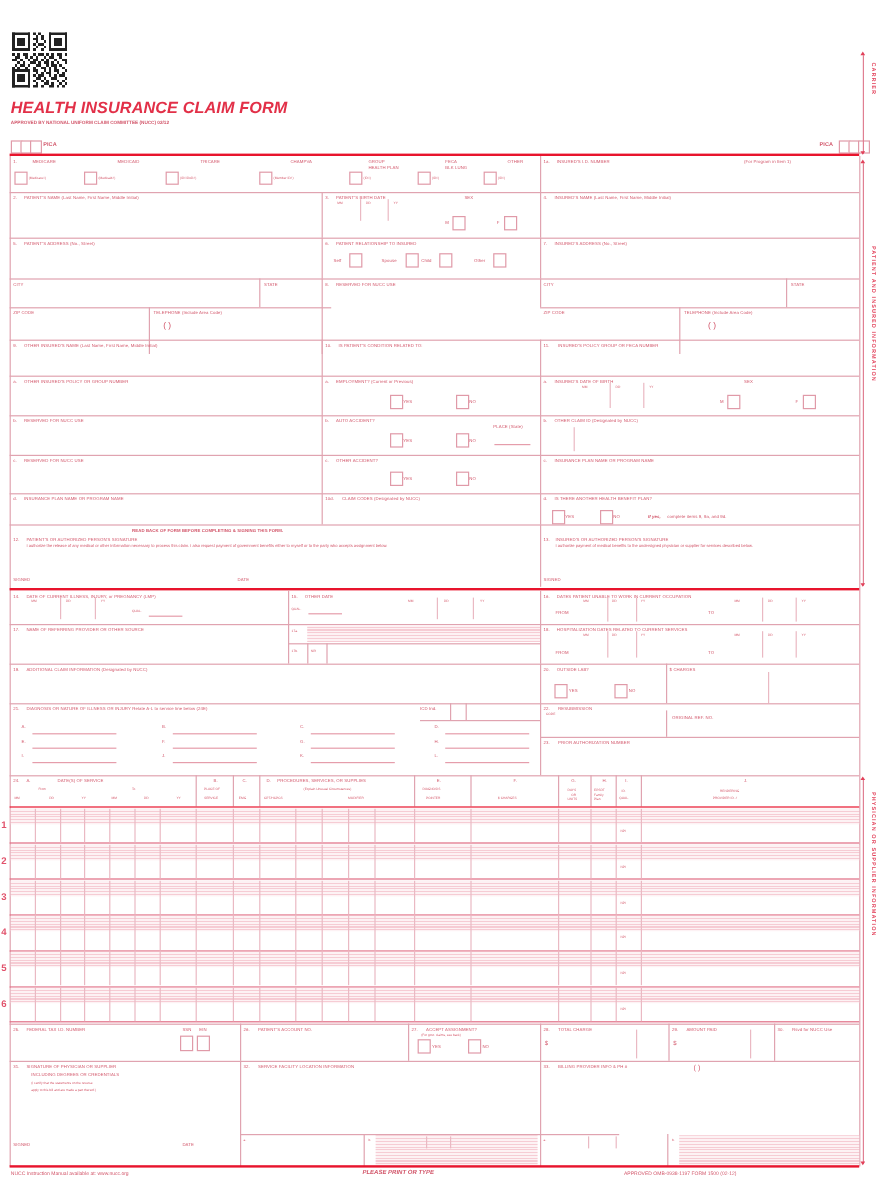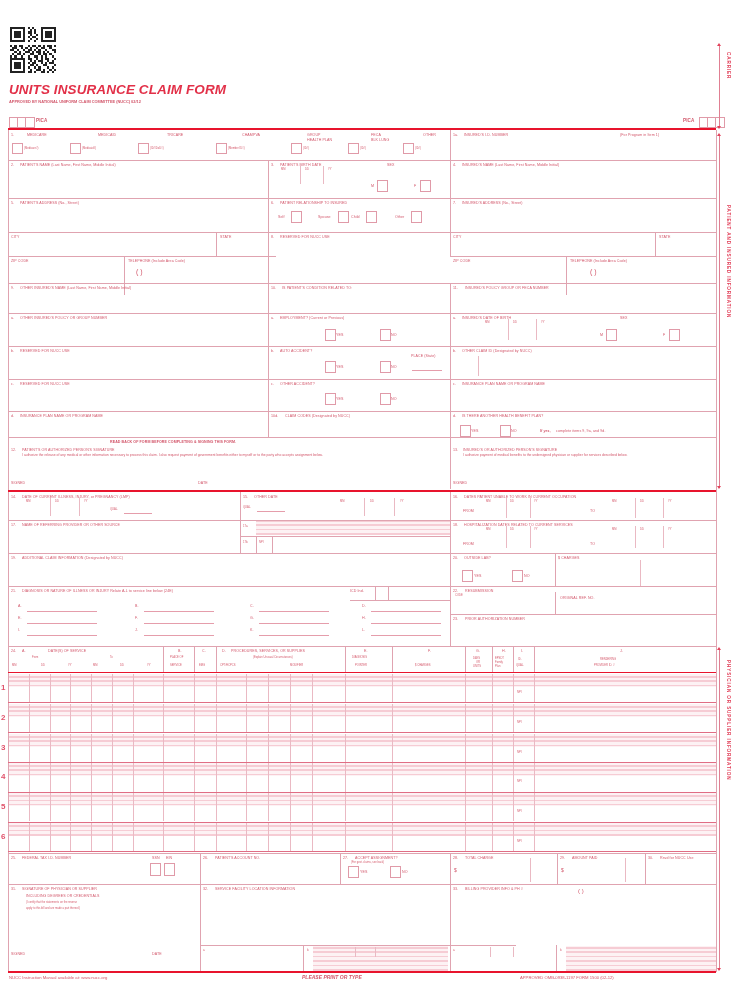--- a/index.html
+++ b/index.html
@@ -153,21 +153,21 @@
         <rect x="18" y="19" width="1" height="1"></rect>
       <rect x="20" y="19" width="1" height="1"></rect>
       <rect x="8" y="20" width="2" height="1"></rect>
         <rect x="11" y="20" width="1" height="1"></rect>
       <rect x="14" y="20" width="2" height="1"></rect>
         <rect x="17" y="20" width="1" height="1"></rect>
       <rect x="19" y="20" width="1" height="1"></rect>
     </g>
   </svg>
 
-  <div id="title">UNITS INSURANCE CLAIM FORM</div>
+  <div id="title">HEALTH INSURANCE CLAIM FORM</div>
   <div id="subtitle">APPROVED BY NATIONAL UNIFORM CLAIM COMMITTEE (NUCC) 02/12</div>
 
   <div class="chk" style="left:9px;top:117px;width:8px;height:9px;"></div>
   <div class="chk" style="left:17px;top:117px;width:8px;height:9px;"></div>
   <div class="chk" style="left:25px;top:117px;width:8px;height:9px;"></div>
   <div class="abs lbl b" style="left:36px;top:118px;font-size:4.6px;">PICA</div>
 
   <div class="abs lbl b" style="left:683px;top:118px;font-size:4.6px;">PICA</div>
   <div class="chk" style="left:699px;top:117px;width:8px;height:9px;"></div>
   <div class="chk" style="left:707px;top:117px;width:8px;height:9px;"></div>

